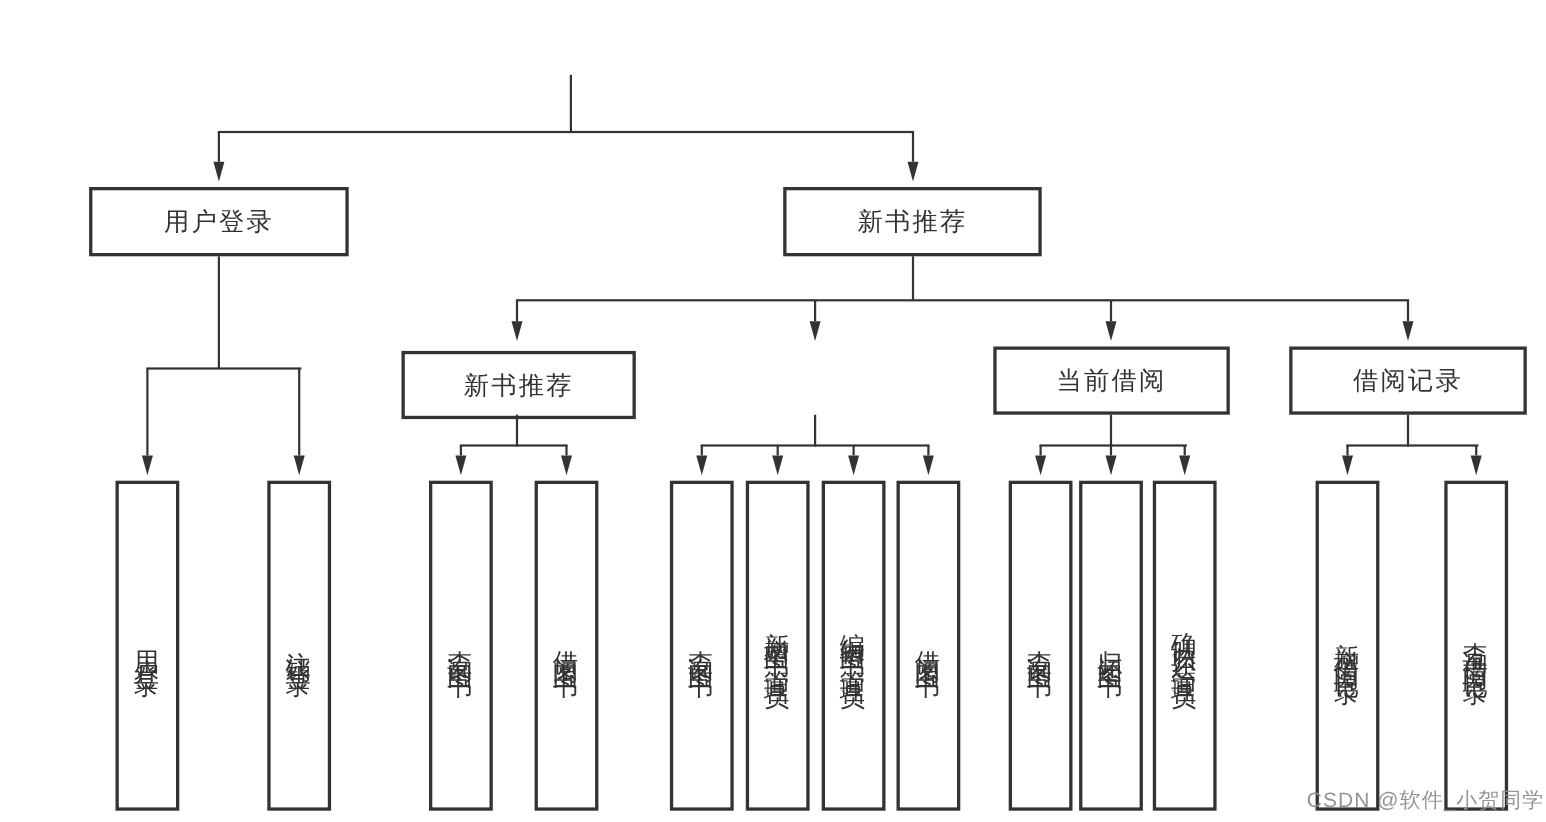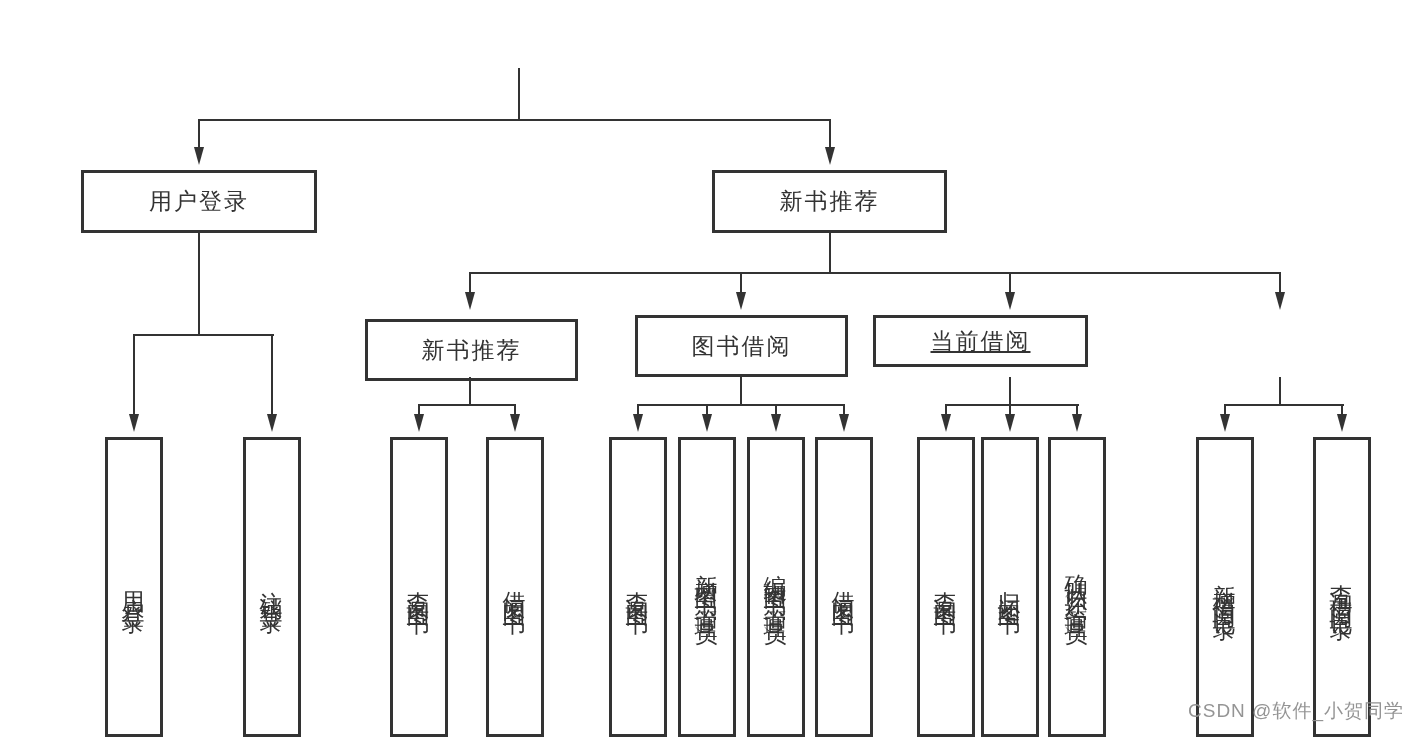--- a/index.html
+++ b/index.html
@@ -60,22 +60,22 @@
 </head>
 <body>
 
 <div class="canvas">
 
 
   <div class="box" style="left:81px;top:170px;width:236px;height:63px;">用户登录</div>
   <div class="box" style="left:712px;top:170px;width:235px;height:63px;">新书推荐</div>
 
   <div class="box" style="left:365px;top:319px;width:213px;height:62px;">新书推荐</div>
-  <div class="box" style="left:635px;top:315px;width:213px;height:62px;">图书借阅</div>
-  <div class="box" style="left:873px;top:315px;width:215px;height:52px;text-decoration:underline;">当前借阅</div>
+  <div class="box" style="left:903px;top:315px;width:215px;height:62px;">当前借阅</div>
+  <div class="box" style="left:1172px;top:315px;width:216px;height:62px;">借阅记录</div>
 
   <div class="vbox" style="left:105px;top:437px;width:58px;height:300px;">用户登录</div>
   <div class="vbox" style="left:243px;top:437px;width:58px;height:300px;">注销登录</div>
 
   <div class="vbox" style="left:390px;top:437px;width:58px;height:300px;">查询图书</div>
   <div class="vbox" style="left:486px;top:437px;width:58px;height:300px;">借阅图书</div>
 
   <div class="vbox" style="left:609px;top:437px;width:58px;height:300px;">查询图书</div>
   <div class="vbox" style="left:678px;top:437px;width:58px;height:300px;">新增图书（管理员）</div>
   <div class="vbox" style="left:747px;top:437px;width:58px;height:300px;">编辑图书（管理员）</div>
@@ -154,15 +154,15 @@
 
   <div>
     <div class="vl" style="left:1279px;top:377px;height:29px;"></div>
     <div class="hl" style="left:1224px;top:404px;width:120px;"></div>
     <div class="vl" style="left:1224px;top:405px;height:9px;"></div>
     <div class="arw" style="left:1220px;top:414px;"></div>
     <div class="vl" style="left:1341px;top:405px;height:9px;"></div>
     <div class="arw" style="left:1337px;top:414px;"></div>
   </div>
 
-  <div class="watermark" style="left:1188px;top:698px;">CSDN @软件_小贺同学</div>
+  <div class="watermark" style="left:1188px;top:715px;">CSDN @软件_小贺同学</div>
 
 </div>
 
 </body></html>

